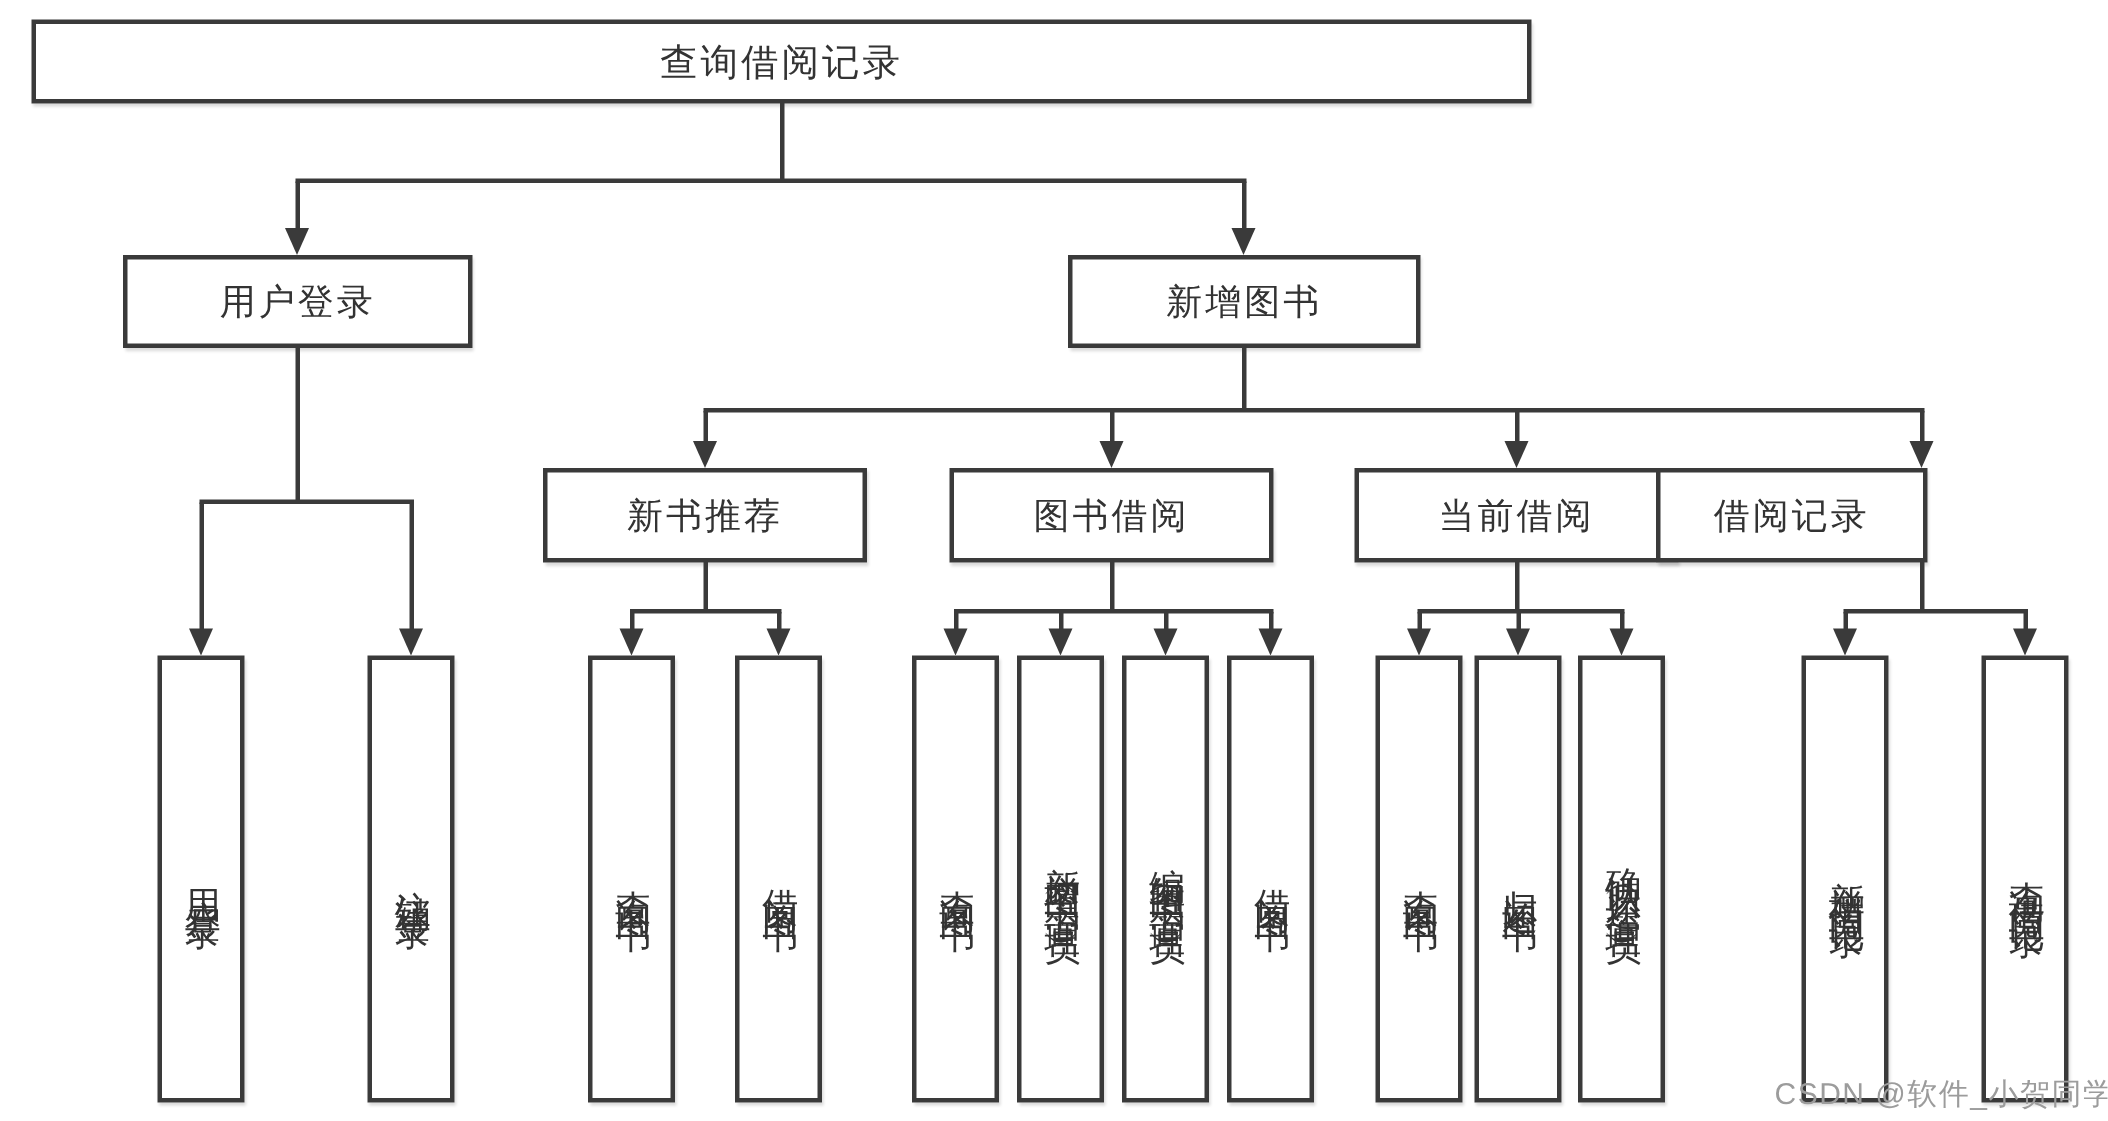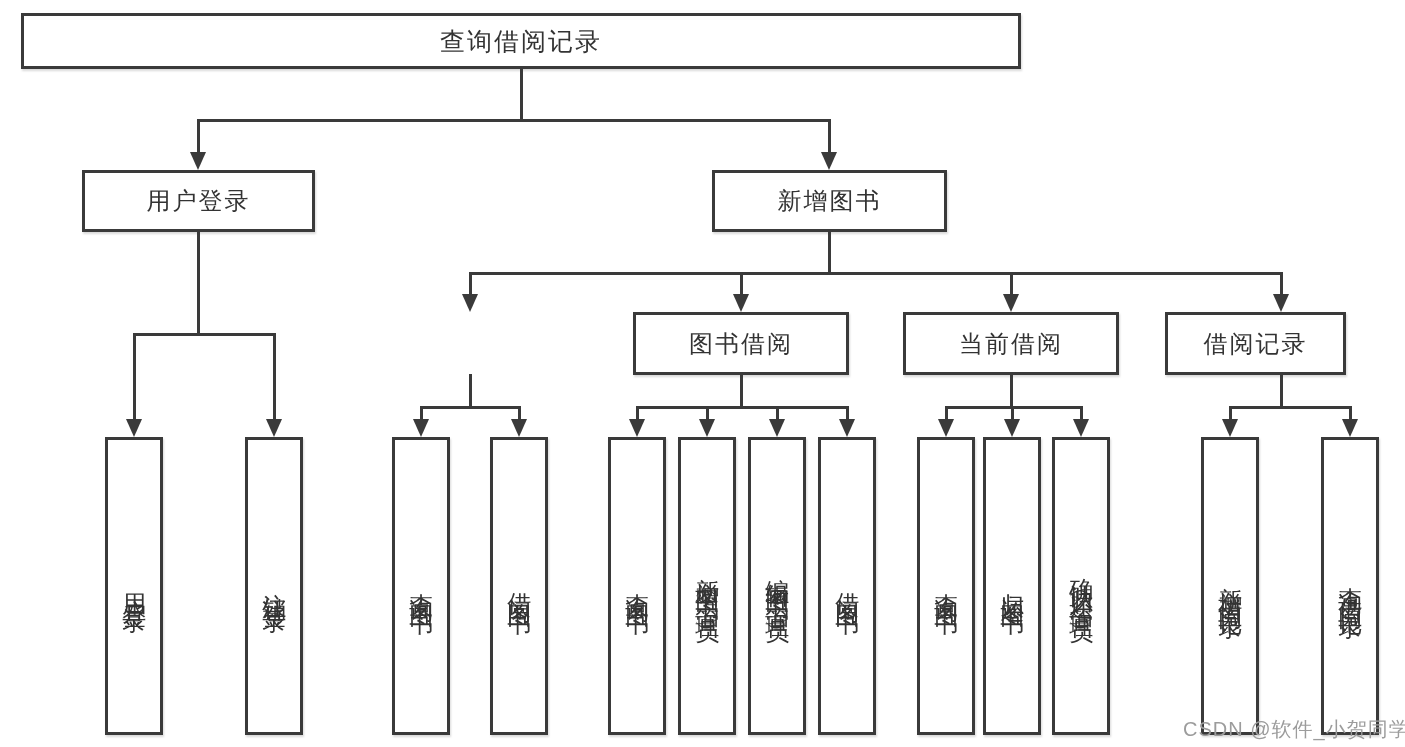--- a/index.html
+++ b/index.html
@@ -89,27 +89,30 @@
     <div class="ln" style="left:469px;top:274px;width:3px;height:21px"></div>
     <div class="ln" style="left:740px;top:274px;width:3px;height:21px"></div>
     <div class="ln" style="left:1010px;top:274px;width:3px;height:21px"></div>
     <div class="ln" style="left:1280px;top:274px;width:3px;height:21px"></div>
     <div class="arr" style="left:462px;top:294px"></div>
     <div class="arr" style="left:733px;top:294px"></div>
     <div class="arr" style="left:1003px;top:294px"></div>
     <div class="arr" style="left:1273px;top:294px"></div>
   </div>
 
+  <div class="hnode" style="left:362px;top:312px;width:216px;height:63px">
+    <span>新书推荐</span>
+  </div>
   <div class="hnode" style="left:903px;top:312px;width:216px;height:63px">
     <span>当前借阅</span>
   </div>
   <div class="hnode" style="left:633px;top:312px;width:216px;height:63px">
     <span>图书借阅</span>
   </div>
-  <div class="hnode" style="left:1165px;top:312px;width:181px;height:63px">
+  <div class="hnode" style="left:1104px;top:312px;width:181px;height:63px">
     <span>借阅记录</span>
   </div>
 
   <div>
     <div class="ln" style="left:469px;top:374px;width:3px;height:33px"></div>
     <div class="ln" style="left:420px;top:406px;width:101px;height:3px"></div>
     <div class="ln" style="left:420px;top:408px;width:3px;height:13px"></div>
     <div class="ln" style="left:518px;top:408px;width:3px;height:13px"></div>
     <div class="arr" style="left:413px;top:419px"></div>
     <div class="arr" style="left:511px;top:419px"></div>

